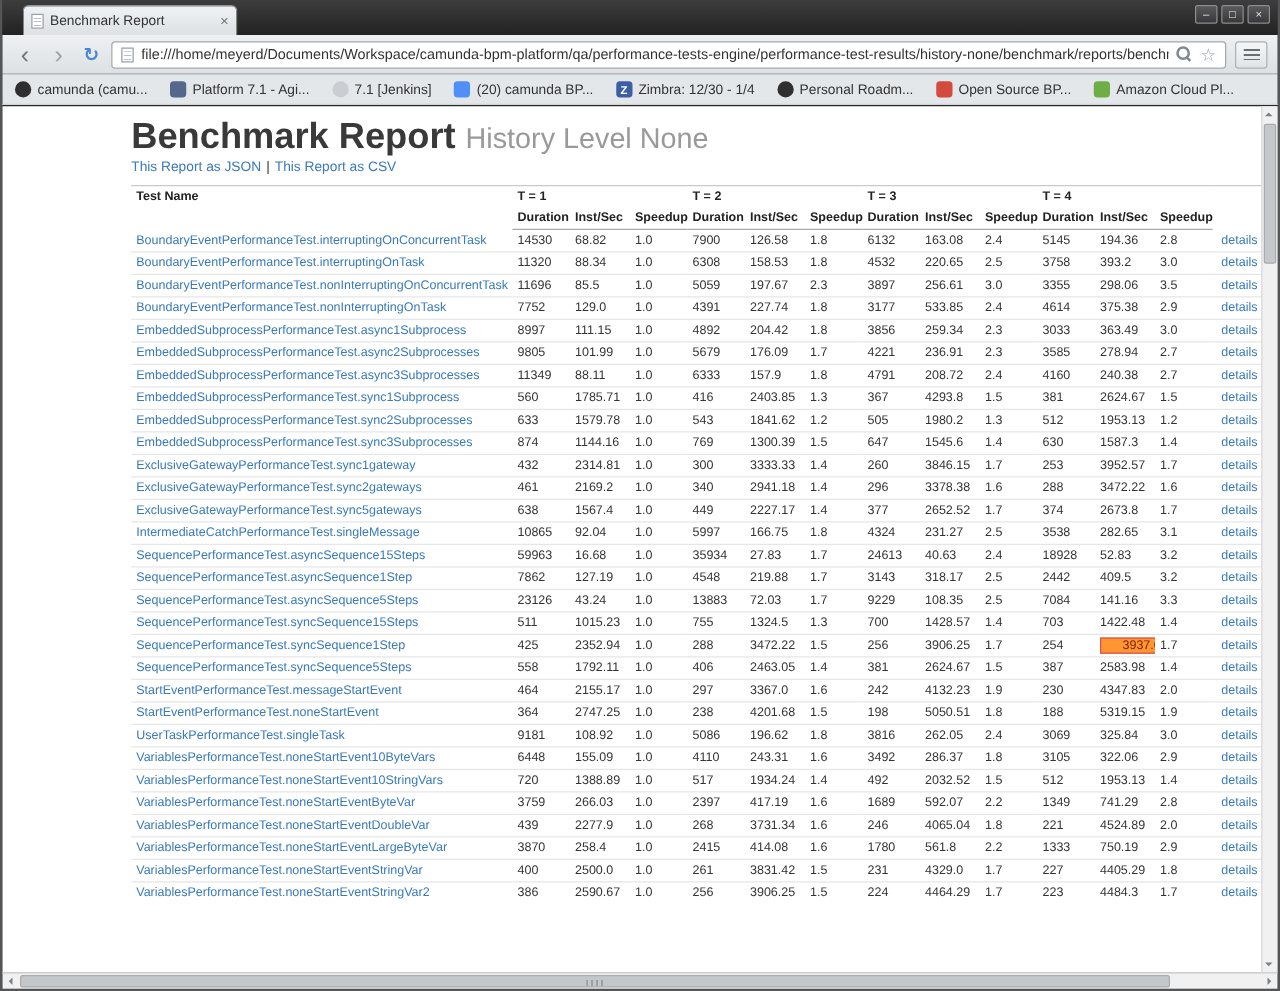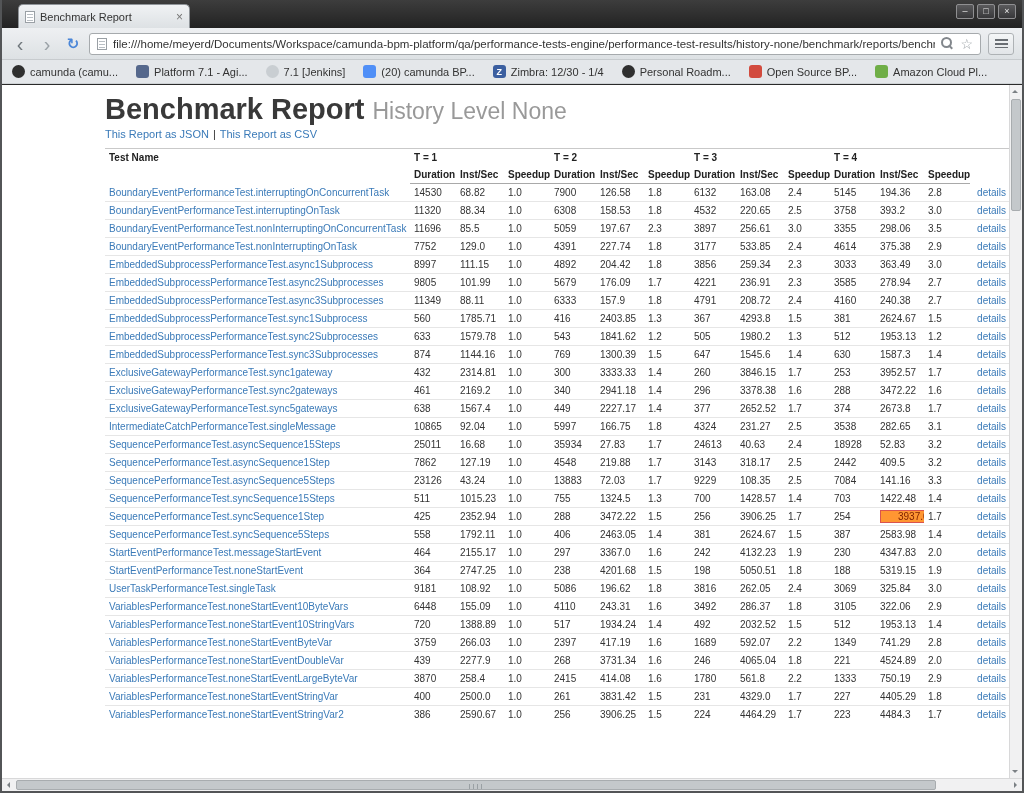--- a/index.html
+++ b/index.html
@@ -417,21 +417,21 @@
               <td>4324</td>
               <td>231.27</td>
               <td>2.5</td>
               <td>3538</td>
               <td>282.65</td>
               <td>3.1</td>
               <td class="det"><a href="#">details</a></td>
         </tr>
             <tr>
           <td class="tn"><a href="#">SequencePerformanceTest.asyncSequence15Steps</a></td>
-          <td>25011</td>
+          <td>59963</td>
               <td>16.68</td>
               <td>1.0</td>
               <td>35934</td>
               <td>27.83</td>
               <td>1.7</td>
               <td>24613</td>
               <td>40.63</td>
               <td>2.4</td>
               <td>18928</td>
               <td>52.83</td>

